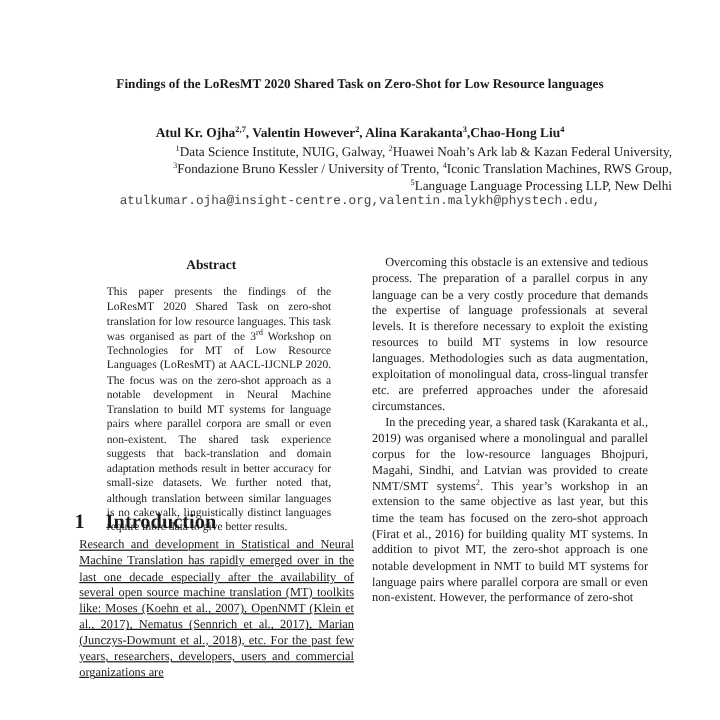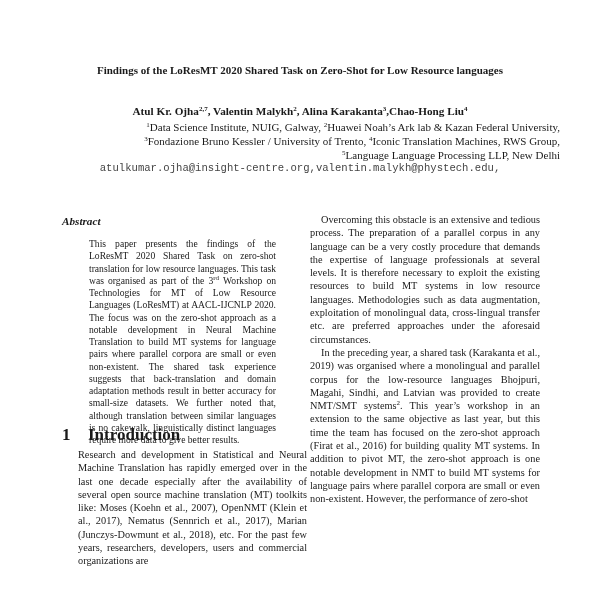--- a/index.html
+++ b/index.html
@@ -7,39 +7,39 @@
          font-family: "Liberation Serif", serif; color: #1a1a1a; }
   .title { position: absolute; left: 60px; width: 480px; top: 62px; text-align: center;
            font-weight: bold; font-size: 11px; line-height: 17px; }
   .authors { position: absolute; left: 40px; width: 520px; top: 105px; text-align: center;
              font-weight: bold; font-size: 11.2px; line-height: 13px; }
   .affil { position: absolute; left: 40px; width: 520px; top: 120px; text-align: right;
            font-size: 11px; line-height: 14.2px; }
   .emails { position: absolute; left: 40px; width: 520px; top: 161px; text-align: center;
             font-family: "Liberation Mono", monospace; font-size: 10.6px; line-height: 15px; color: #444; }
   sup { font-size: 7px; line-height: 0; vertical-align: 4px; }
-  .abs-head { position: absolute; left: 62px; width: 228px; top: 215px; 
-              font-weight: bold; font-size: 11.2px; font-style: italic; }
+  .abs-head { position: absolute; left: 62px; width: 228px; top: 215px; text-align: center;
+              font-weight: bold; font-size: 11.2px; }
   .abstract { position: absolute; left: 89px; width: 187px; top: 238px;
               font-size: 9.6px; line-height: 12.25px; text-align: justify; }
   .sec-head { position: absolute; left: 62px; top: 425px; font-weight: bold; font-size: 17px; }
   .sec-head .num { display: inline-block; width: 26px; }
   .col { position: absolute; font-size: 10.3px; line-height: 13.3px; text-align: justify; }
   .col p { margin: 0; }
   .col p.indent { text-indent: 11px; }
-  .left-body { left: 78px; width: 229px; top: 448px; }
+  .left-body { left: 66px; width: 229px; top: 448px; text-decoration: underline; }
   .right-body { left: 310px; width: 230px; top: 213px; }
 </style>
 </head>
 <body>
 
 <div class="title">Findings of the LoResMT 2020 Shared Task on Zero-Shot for Low Resource languages</div>
 
 <div class="authors">
-  <span>Atul Kr. Ojha</span><sup>2,7</sup><span>, </span><span>Valentin Malykh</span><sup>2</sup><span>, </span><span>Alina Karakanta</span><sup>3</sup><span>,</span><span>Chao-Hong Liu</span><sup>4</sup>
+  <span>Atul Kr. Ojha</span><sup>2,7</sup><span>, </span><span>Valentin However</span><sup>2</sup><span>, </span><span>Alina Karakanta</span><sup>3</sup><span>,</span><span>Chao-Hong Liu</span><sup>4</sup>
 </div>
 
 <div class="affil">
   <sup>1</sup><span>Data Science Institute, NUIG, Galway, </span><sup>2</sup><span>Huawei Noah’s Ark lab &amp; Kazan Federal University,</span><br>
   <sup>3</sup><span>Fondazione Bruno Kessler / University of Trento, </span><sup>4</sup><span>Iconic Translation Machines, RWS Group,</span><br>
   <sup>5</sup><span>Language Language Processing LLP, New Delhi</span>
 </div>
 
 <div class="emails">
   <div>atulkumar.ojha@insight-centre.org,valentin.malykh@phystech.edu,</div>

